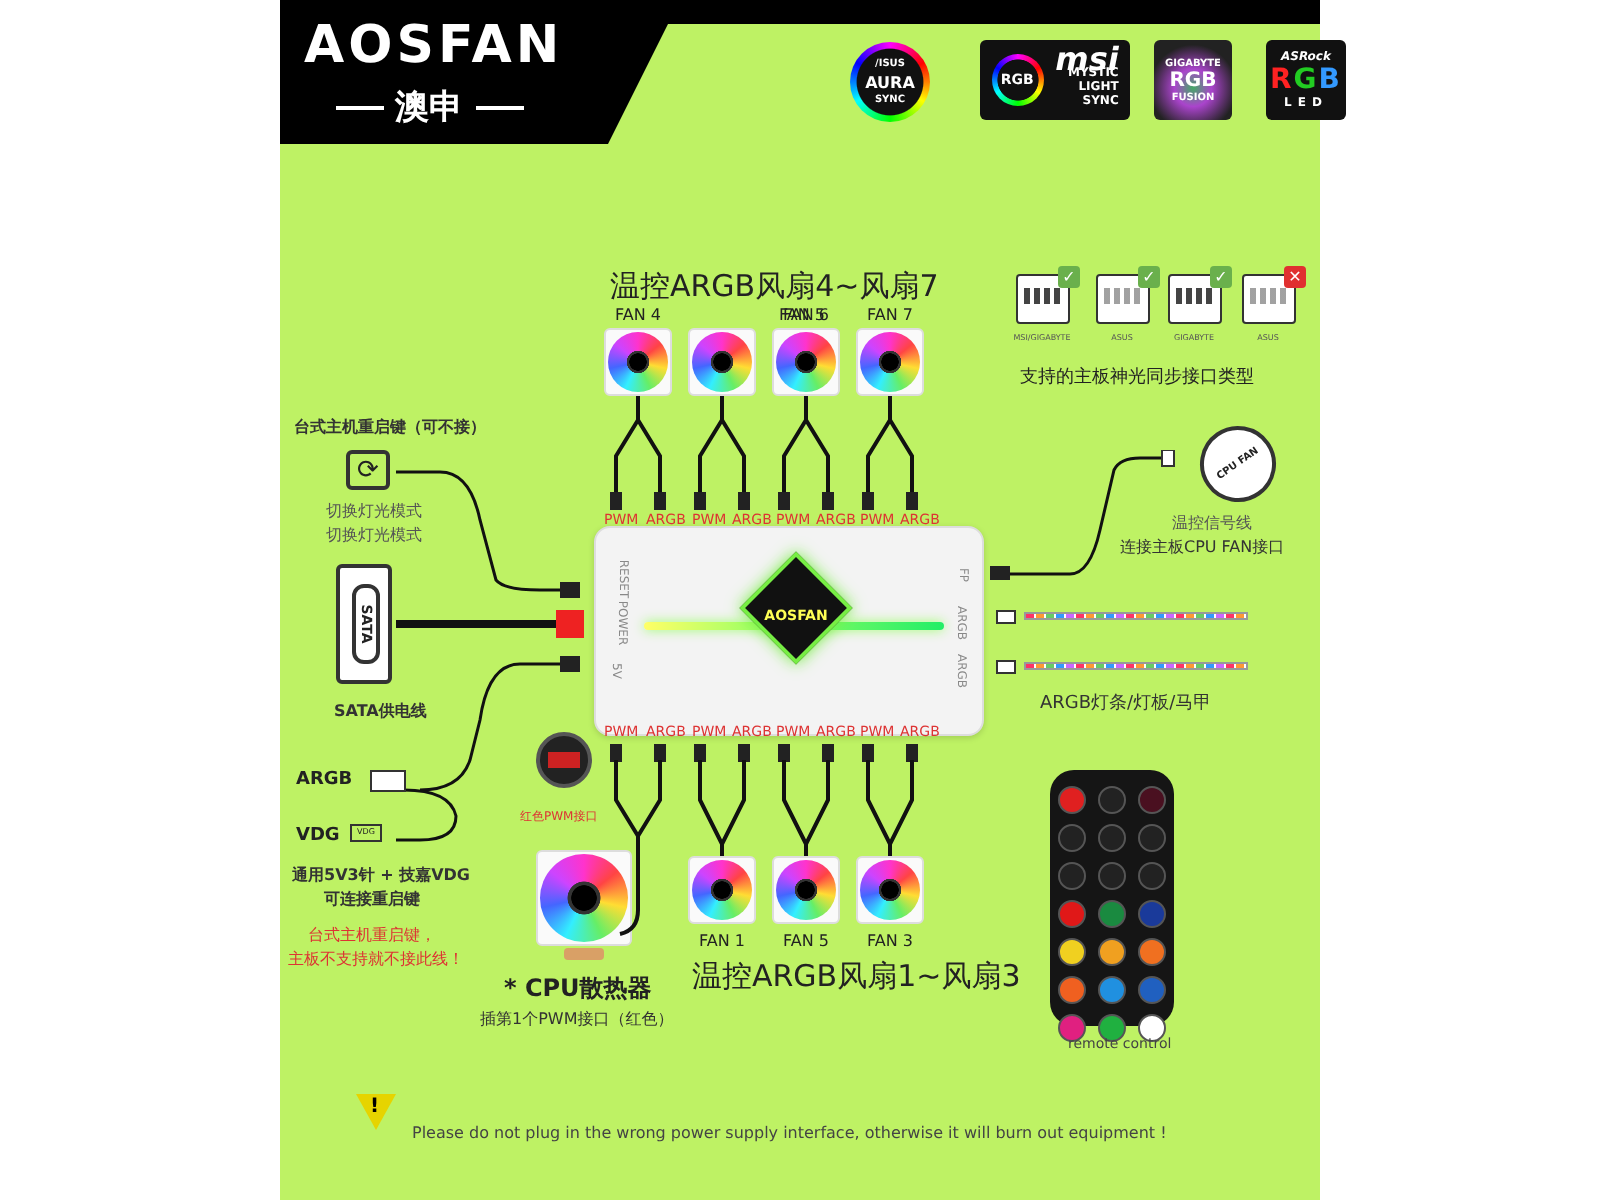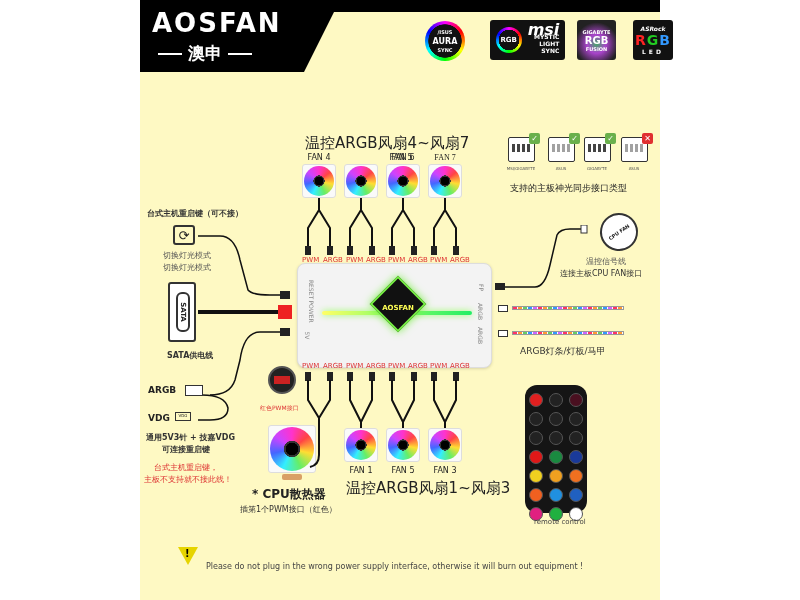--- a/index.html
+++ b/index.html
@@ -1,28 +1,28 @@
 <!DOCTYPE html>
 <html><head>
 <meta charset="utf-8">
 <style>
   * { box-sizing: border-box; margin: 0; padding: 0; }
   html, body { width: 800px; height: 600px; background: #ffffff; overflow: hidden; }
   body { font-family: "DejaVu Sans", "Liberation Sans", sans-serif; color: #222; position: relative; }
-  .frame { position: absolute; left: 140px; top: 0; width: 520px; height: 600px; background: #fef9c3; }
+  .frame { position: absolute; left: 140px; top: 0; width: 520px; height: 600px; background: #bef264; }
   .outer-left { position:absolute; left:0; top:0; width:140px; height:600px; background:#fff; }
   .outer-right { position:absolute; left:660px; top:0; width:140px; height:600px; background:#fff; }
   .abs { position: absolute; }
 
   
   .header-band { position:absolute; left:0; top:0; width:520px; height:12px; background:#000; }
   .brand-block { position:absolute; left:0; top:0; width:200px; height:72px; background:#000;
                  clip-path: polygon(0 0, 100% 0, 82% 100%, 0 100%); }
   .brand-name { position:absolute; left:12px; top:8px; color:#fff; font-weight:bold; font-size:26px; letter-spacing:2px; font-family:"DejaVu Sans", sans-serif; }
-  .brand-sub { position:absolute; left:12px; top:42px; color:#fff; font-weight:bold; font-size:17px; width:125px; text-align:left; }
+  .brand-sub { position:absolute; left:12px; top:42px; color:#fff; font-weight:bold; font-size:17px; width:125px; text-align:center; }
   .brand-sub::before, .brand-sub::after { content:""; display:inline-block; width:24px; height:2px; background:#fff; vertical-align:middle; margin:0 6px; }
 
   .logo { position:absolute; top:20px; background:#111; border-radius:3px; color:#fff; display:flex; align-items:center; justify-content:center; font-weight:bold; }
   .logo-aura { left:285px; width:40px; height:40px; border-radius:50%; top:21px;
                background: radial-gradient(circle, #111 58%, transparent 60%), conic-gradient(#f0f, #f00, #ff0, #0f0, #0ff, #00f, #f0f);
                flex-direction:column; font-size:8px; line-height:9px; }
   .logo-msi { left:350px; width:75px; height:40px; font-size:7px; }
   .logo-msi .ring { width:26px; height:26px; border-radius:50%; margin-right:6px;
                     background: radial-gradient(circle, #111 55%, transparent 57%), conic-gradient(#f0f, #f00, #ff0, #0f0, #0ff, #00f, #f0f);
                     display:flex; align-items:center; justify-content:center; font-size:7px; }
@@ -110,21 +110,21 @@
   <div class="logo logo-asrock">
     <span style="font-style:italic">ASRock</span>
     <b class="rgb">RGB</b>
     <span style="letter-spacing:3px">LED</span>
   </div>
 
   <div class="abs title-big" style="left:165px;top:134px;">温控ARGB风扇4~风扇7</div>
   <div class="abs fan-label" style="left:161px;top:153px;">FAN 4</div>
   <div class="abs fan-label" style="left:203px;top:153px;margin-left:40px;">FAN 5</div>
   <div class="abs fan-label" style="left:245px;top:153px;">FAN 6</div>
-  <div class="abs fan-label" style="left:287px;top:153px;font-family:Liberation Serif, serif;">FAN 7</div>
+  <div class="abs fan-label" style="left:287px;top:153px;">FAN 7</div>
 
   <div class="fan" style="left:162px;top:164px;">
       <div class="rotor"></div>
     </div>
   <div class="fan" style="left:204px;top:164px;">
       <div class="rotor"></div>
     </div>
   <div class="fan" style="left:246px;top:164px;">
       <div class="rotor"></div>
     </div>

